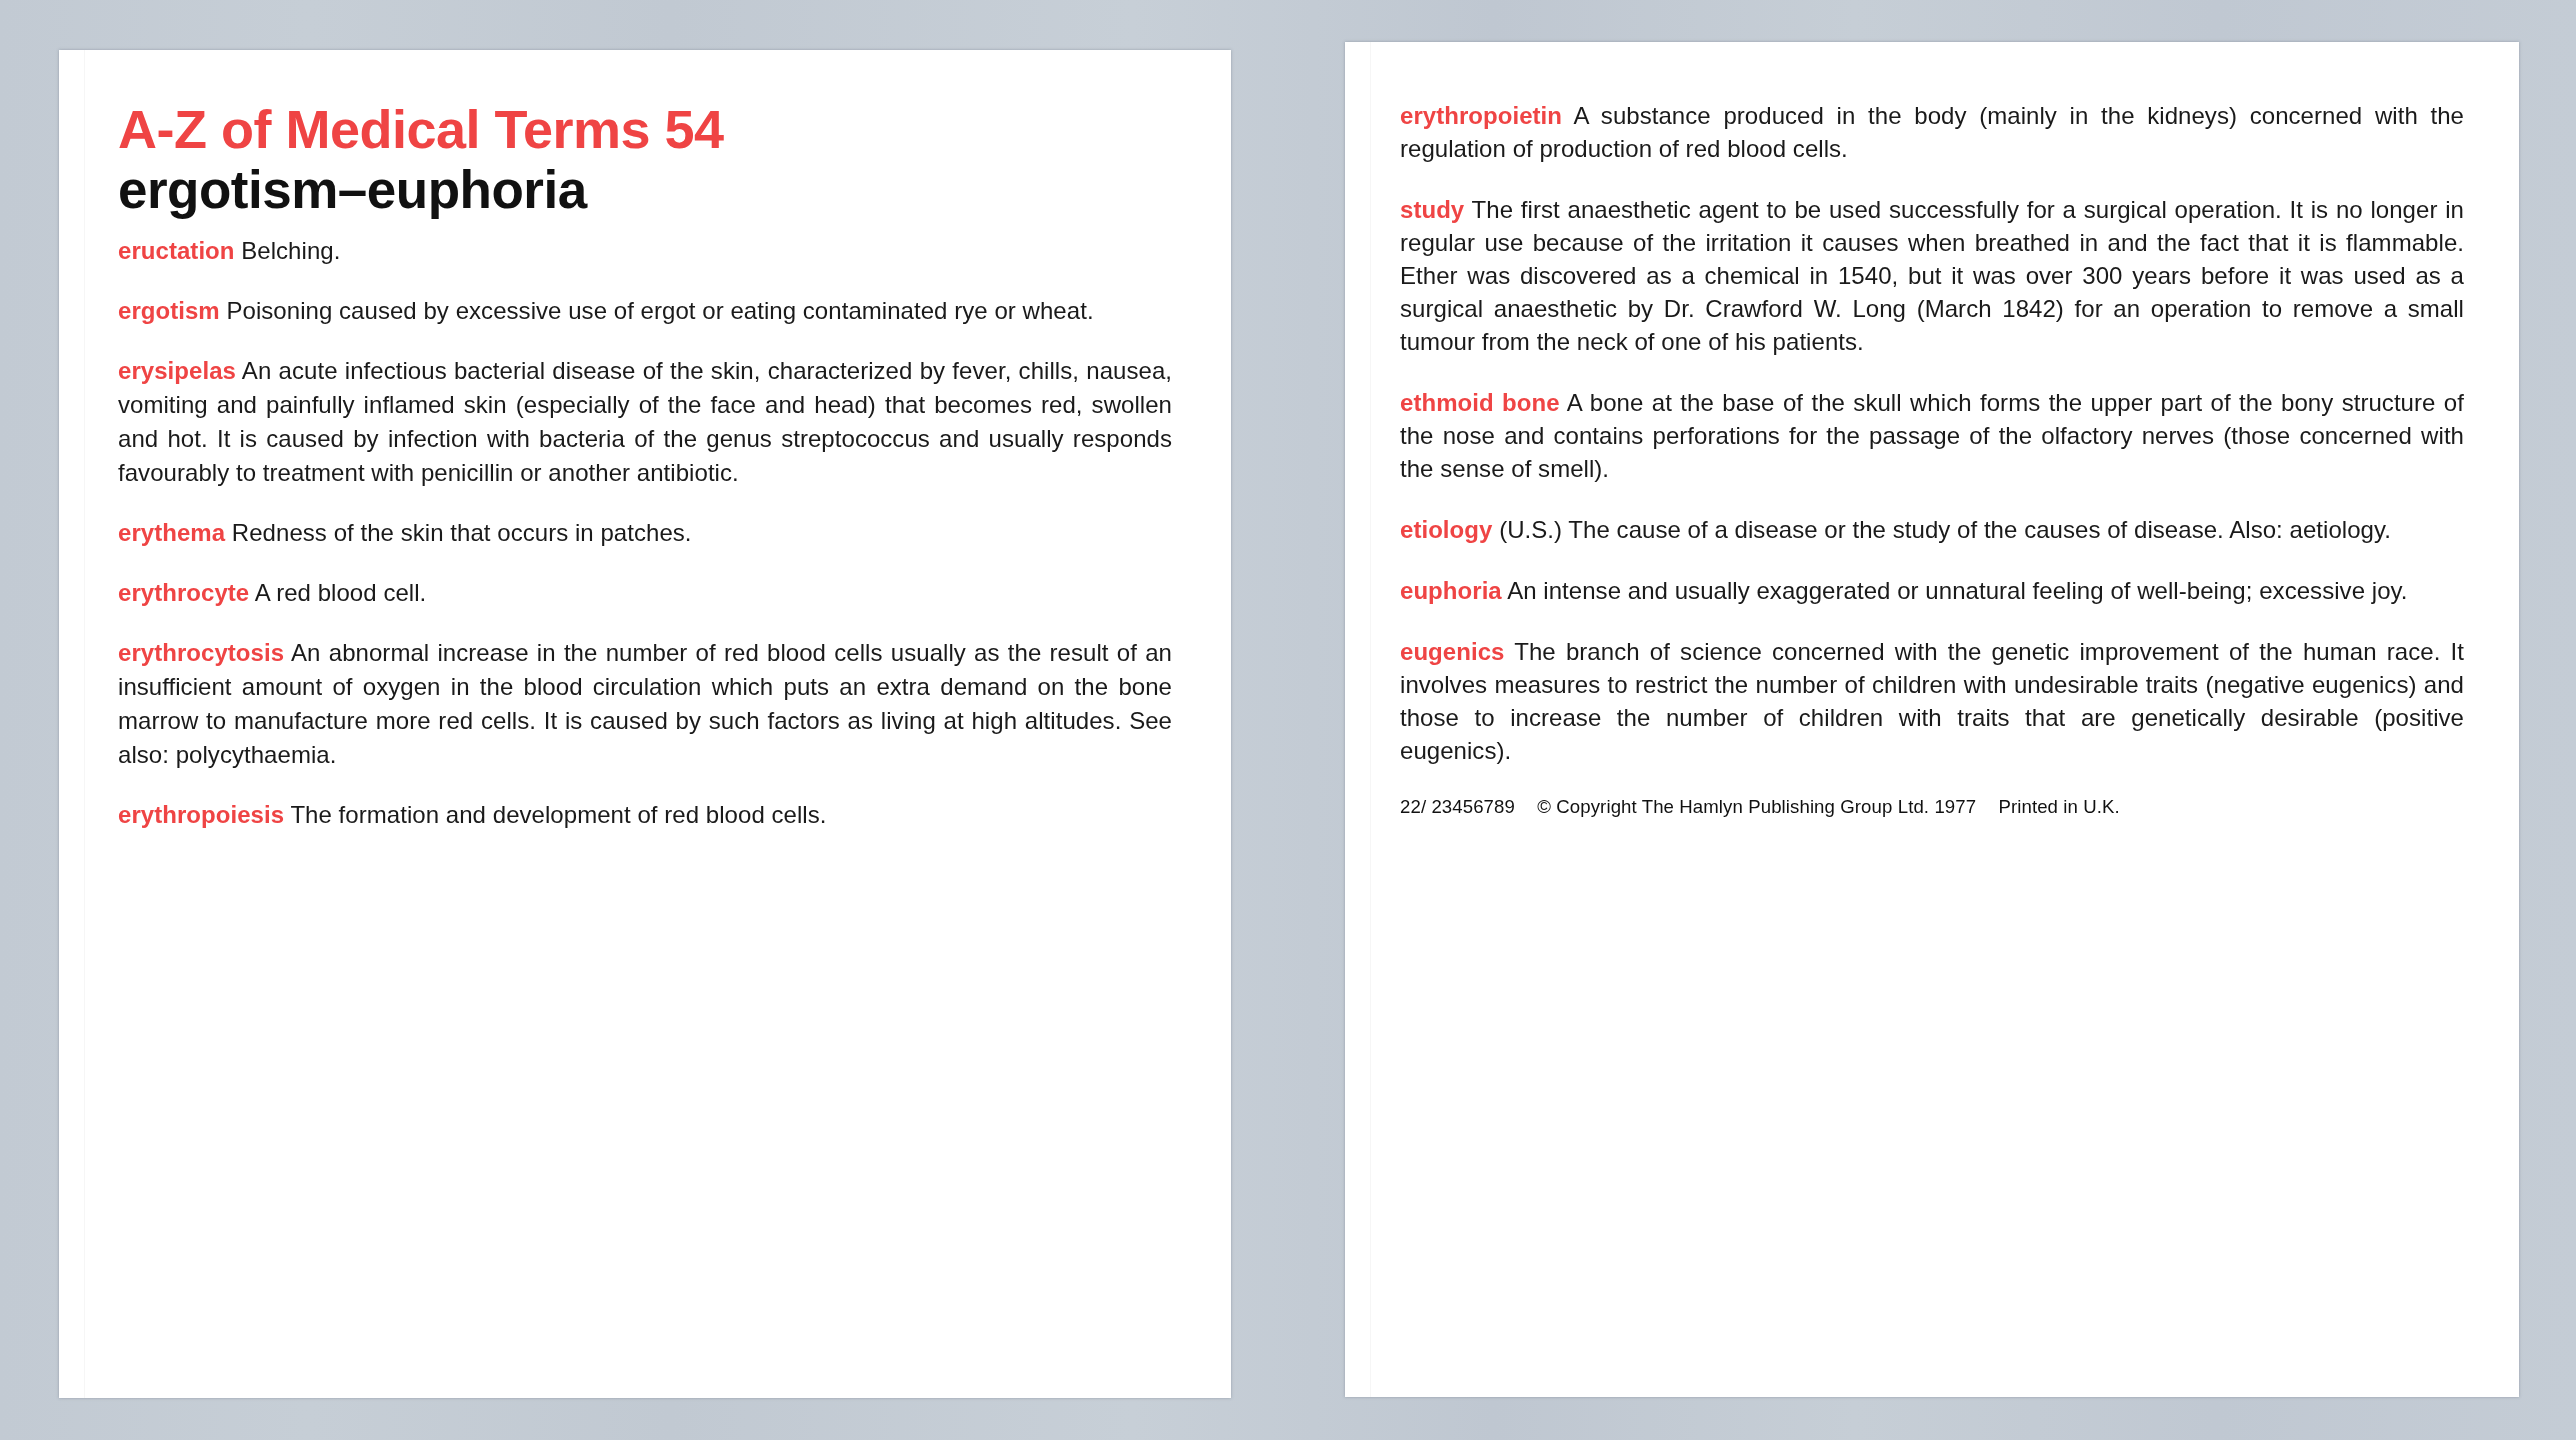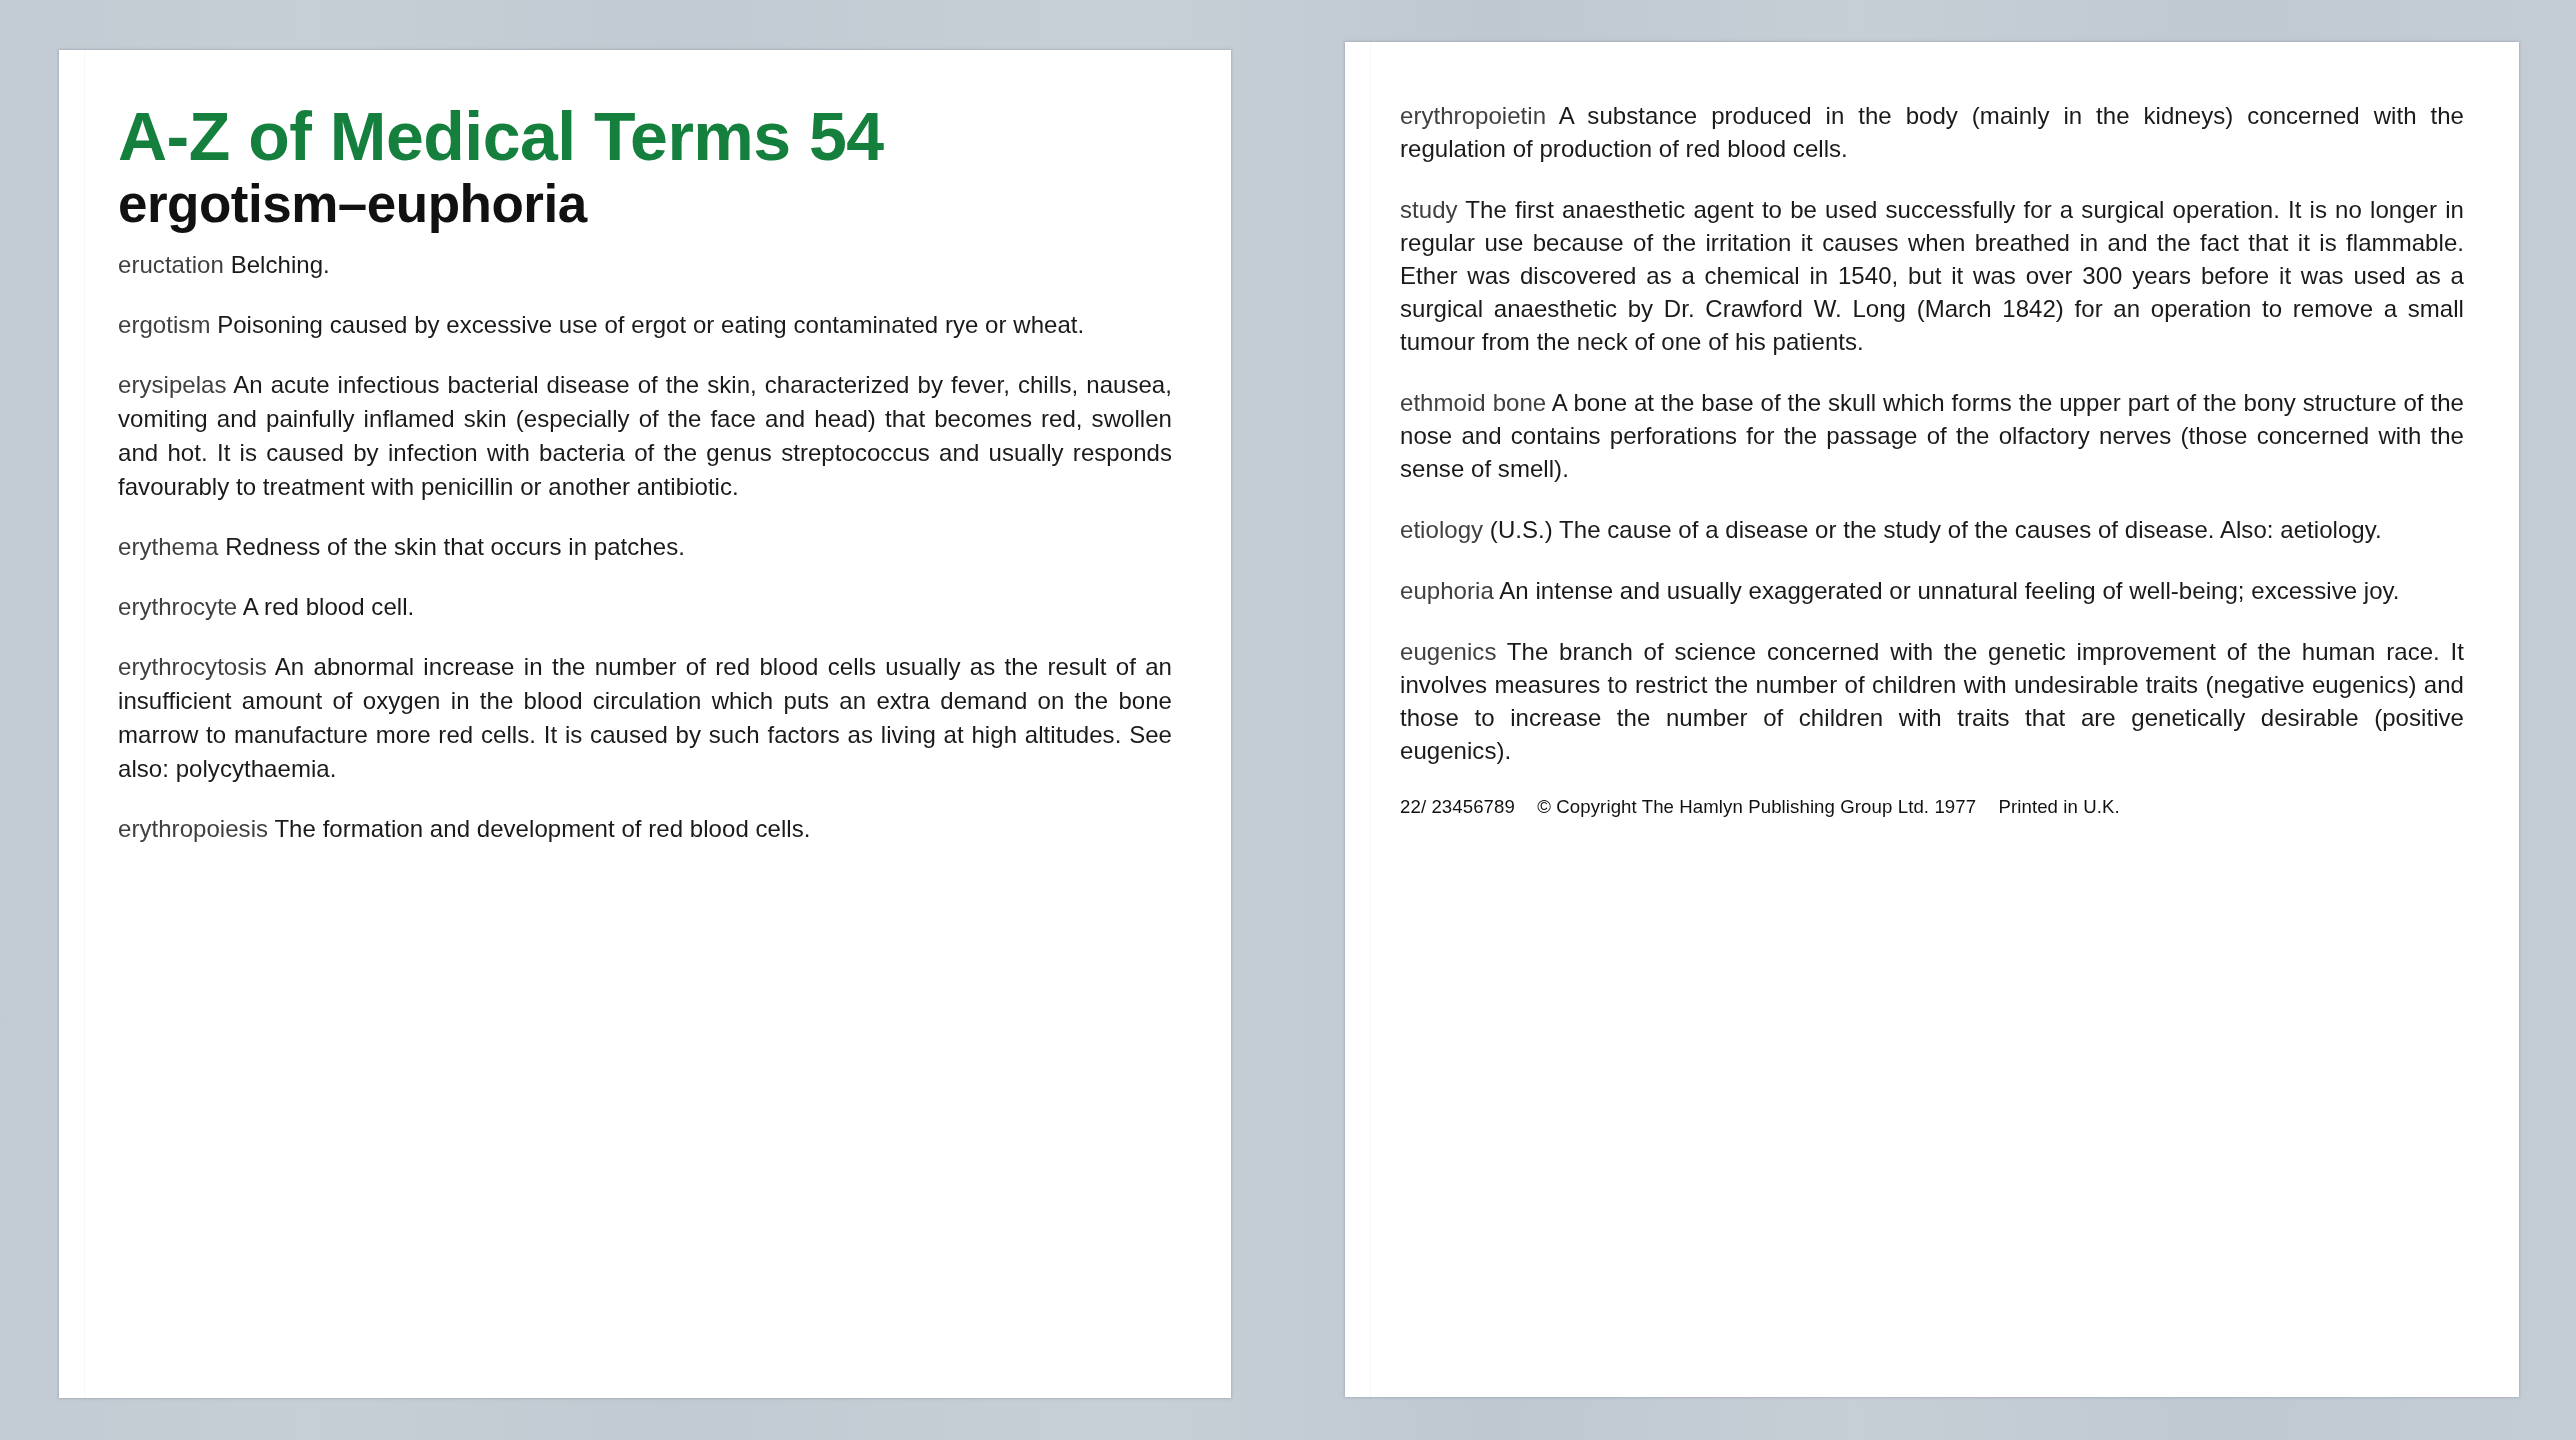--- a/index.html
+++ b/index.html
@@ -66,23 +66,23 @@
     top: 0;
     bottom: 0;
     width: 1px;
     background: rgba(0,0,0,0.035);
   }
 
   .title-block {
     margin-bottom: 17px;
   }
   .title-main {
-    color: #15803d;
+    color: #ef4444;
     font-weight: bold;
-    font-size: 68px;
+    font-size: 54px;
     line-height: 1.0;
     letter-spacing: -0.5px;
     margin: 0 0 5.7px 0;
     white-space: nowrap;
   }
   .title-sub {
     color: #111111;
     font-weight: 700;
     font-size: 53px;
     line-height: 1.05;
@@ -101,22 +101,22 @@
     line-height: 1.35;
     color: #1a1a1a;
     text-align: justify;
     text-justify: inter-word;
     letter-spacing: 0.05px;
   }
   #card-left .entry { font-size: 24px; line-height: 34px; margin-bottom: 26px; }
   #card-right .entry { font-size: 24px; line-height: 33px; margin-bottom: 28px; }
 
   .entry .term {
-    font-weight: normal;
-    color: #404040;
+    font-weight: bold;
+    color: #ef4444;
   }
   .entry .def {
     font-weight: 400;
   }
 
   .footer-line {
     margin-top: 16px;
     font-size: 18.6px;
     line-height: 1.3;
     color: #111111;

